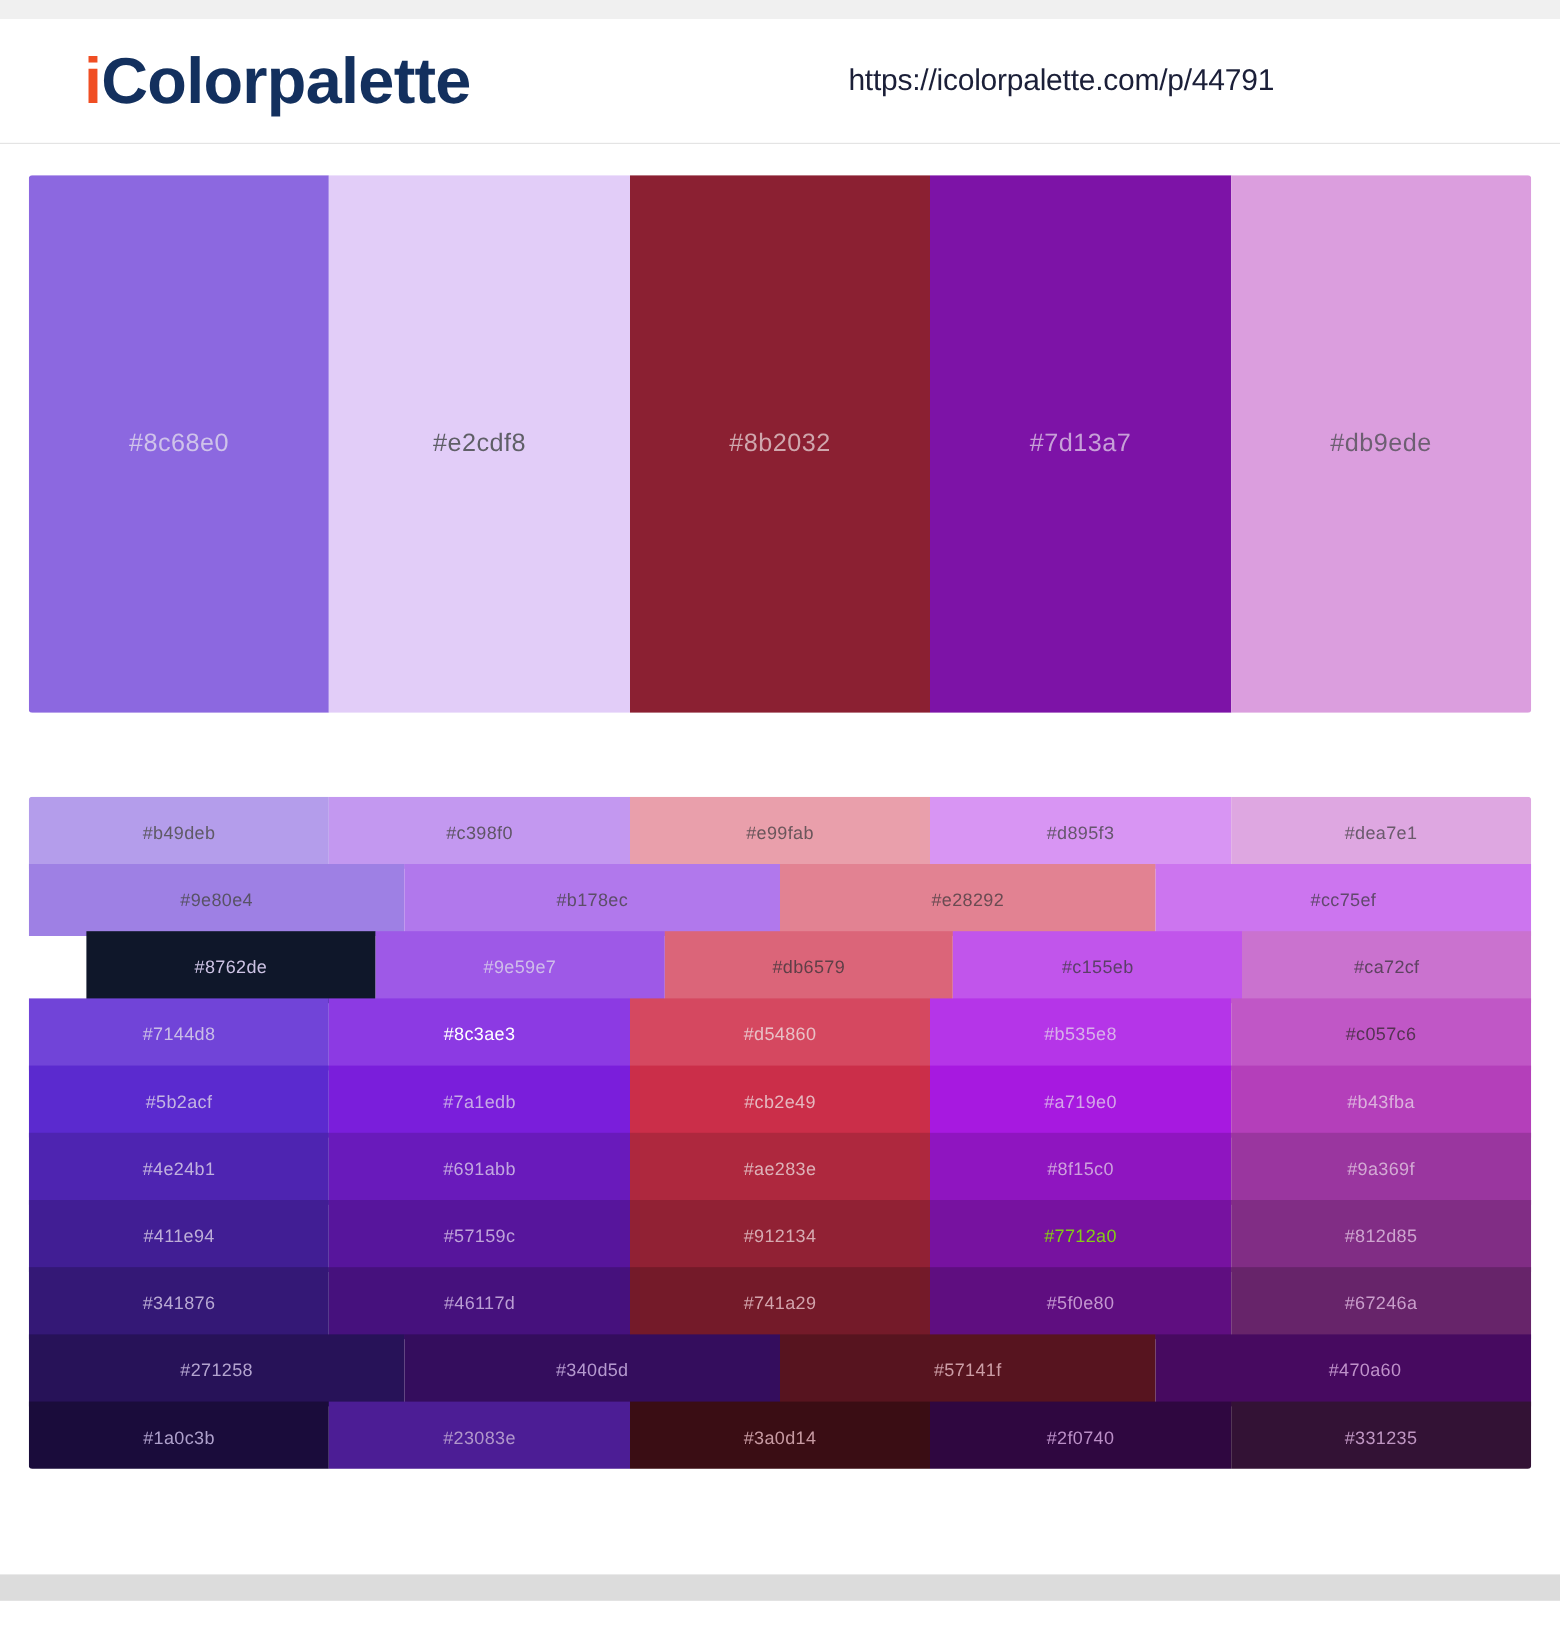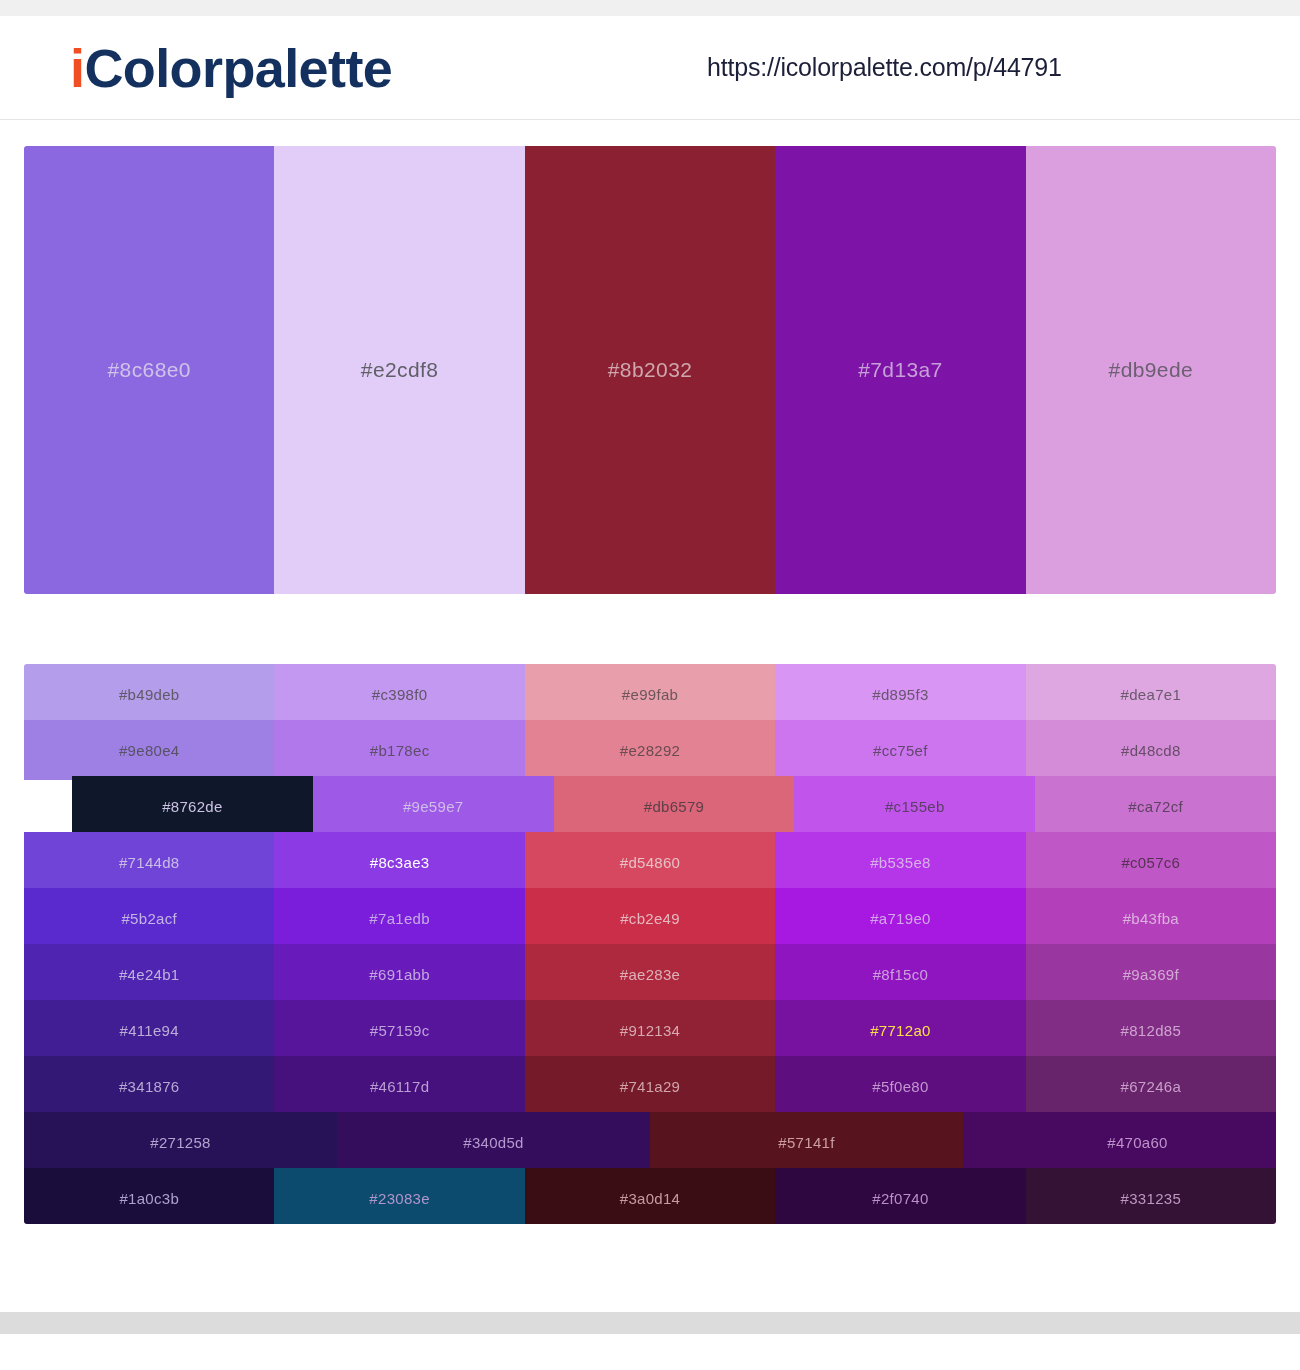--- a/index.html
+++ b/index.html
@@ -154,23 +154,20 @@
       </div>
       <div class="grid-cell" style="background: rgb(177, 120, 236);">
         <span class="grid-cell-label" style="color: rgb(92, 78, 104);">#b178ec</span>
       </div>
       <div class="grid-cell" style="background: rgb(226, 130, 146);">
         <span class="grid-cell-label" style="color: rgb(106, 75, 82);">#e28292</span>
       </div>
       <div class="grid-cell" style="background: rgb(204, 117, 239);">
         <span class="grid-cell-label" style="color: rgb(97, 72, 109);">#cc75ef</span>
       </div>
-      <div class="grid-cell" style="background: rgb(212, 140, 216);">
-        <span class="grid-cell-label" style="color: rgb(102, 77, 104);">#d48cd8</span>
-      </div>
     </div>
     <div class="grid-row">
       <div class="grid-cell" style="background: #0f172a; margin-left: 48px;">
         <span class="grid-cell-label" style="color: rgb(205, 195, 228);">#8762de</span>
       </div>
       <div class="grid-cell" style="background: rgb(158, 89, 231);">
         <span class="grid-cell-label" style="color: rgb(207, 189, 234);">#9e59e7</span>
       </div>
       <div class="grid-cell" style="background: rgb(219, 101, 121);">
         <span class="grid-cell-label" style="color: rgb(95, 63, 71);">#db6579</span>
@@ -237,21 +234,21 @@
       <div class="grid-cell" style="background: rgb(65, 30, 148);">
         <span class="grid-cell-label" style="color: rgb(189, 174, 216);">#411e94</span>
       </div>
       <div class="grid-cell" style="background: rgb(87, 21, 156);">
         <span class="grid-cell-label" style="color: rgb(191, 163, 218);">#57159c</span>
       </div>
       <div class="grid-cell" style="background: rgb(145, 33, 52);">
         <span class="grid-cell-label" style="color: rgb(215, 170, 177);">#912134</span>
       </div>
       <div class="grid-cell" style="background: rgb(119, 18, 160);">
-        <span class="grid-cell-label" style="color: #fde047; text-align: right;">#7712a0</span>
+        <span class="grid-cell-label" style="color: #84cc16; text-align: right;">#7712a0</span>
       </div>
       <div class="grid-cell" style="background: rgb(129, 45, 133);">
         <span class="grid-cell-label" style="color: rgb(206, 164, 207);">#812d85</span>
       </div>
     </div>
     <div class="grid-row">
       <div class="grid-cell" style="background: rgb(52, 24, 118);">
         <span class="grid-cell-label" style="color: rgb(184, 169, 211);">#341876</span>
       </div>
       <div class="grid-cell" style="background: rgb(70, 17, 125);">
@@ -278,21 +275,21 @@
         <span class="grid-cell-label" style="color: rgb(204, 158, 166);">#57141f</span>
       </div>
       <div class="grid-cell" style="background: rgb(71, 10, 96);">
         <span class="grid-cell-label" style="color: rgb(191, 146, 202); margin-left: 36px;">#470a60</span>
       </div>
     </div>
     <div class="grid-row">
       <div class="grid-cell" style="background: rgb(26, 12, 59);">
         <span class="grid-cell-label" style="color: rgb(174, 160, 203);">#1a0c3b</span>
       </div>
-      <div class="grid-cell" style="background: #0c4a6e;">
+      <div class="grid-cell" style="background: #4c1d95;">
         <span class="grid-cell-label" style="color: rgb(176, 150, 203);">#23083e</span>
       </div>
       <div class="grid-cell" style="background: rgb(58, 13, 20);">
         <span class="grid-cell-label" style="color: rgb(199, 154, 162);">#3a0d14</span>
       </div>
       <div class="grid-cell" style="background: rgb(47, 7, 64);">
         <span class="grid-cell-label" style="color: rgb(186, 142, 198);">#2f0740</span>
       </div>
       <div class="grid-cell" style="background: rgb(51, 18, 53);">
         <span class="grid-cell-label" style="color: rgb(191, 150, 194);">#331235</span>

